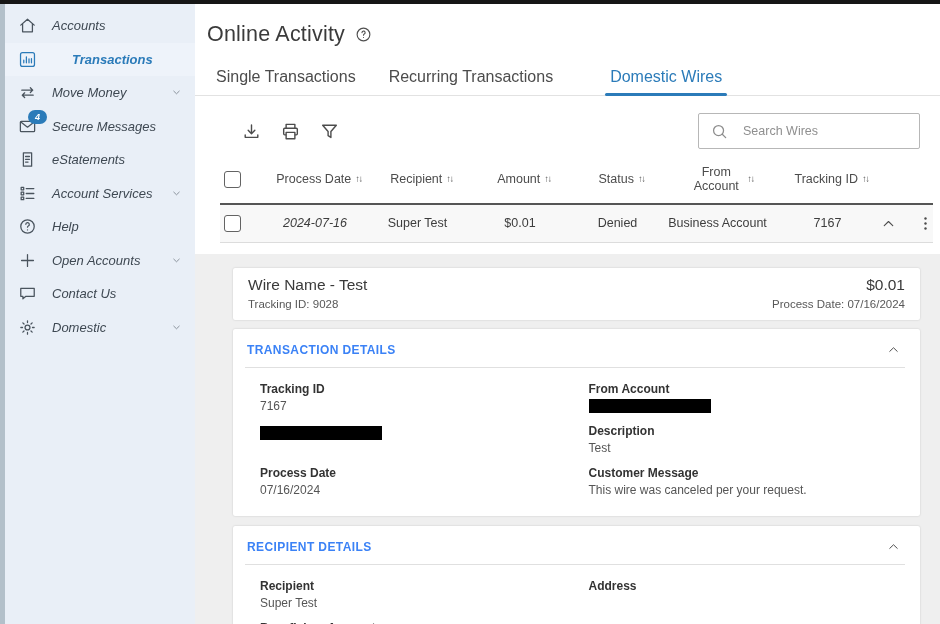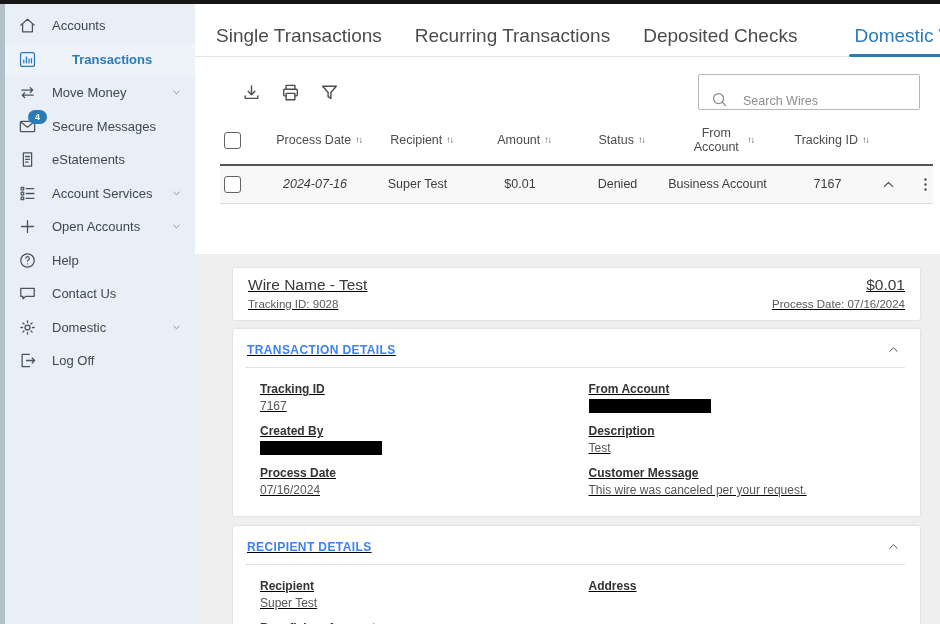--- a/index.html
+++ b/index.html
@@ -3,53 +3,53 @@
 <meta charset="utf-8">
 <style>
   html,body{margin:0;padding:0;background:#fff;font-family:"Liberation Sans",sans-serif;}
   .screen{position:relative;width:940px;height:624px;background:#fff;overflow:hidden;}
   .topbar{position:absolute;top:0;left:0;width:100%;height:4px;background:#161616;z-index:9;}
 
   
   .sidebar{position:absolute;top:4px;left:0;bottom:0;width:195px;background:var(--sidebar-bg,#e9eff7);
            border-left:5px solid #b3c0ca;box-sizing:border-box;padding-top:5px;}
   .side-item{display:flex;align-items:center;height:33.5px;padding:0 13px 0 13px;color:#3e4852;
-             font-size:13px;cursor:pointer;}
+             font-size:13px;cursor:pointer;font-style:italic;}
   .side-icon{width:19px;height:19px;margin-right:15px;flex:none;color:#4a545e;position:relative;}
   .side-icon svg{width:100%;height:100%;display:block;}
   .side-label{flex:1;white-space:nowrap;}
   .side-item.active{color:var(--accent,#2b7bb9);font-weight:700;background:#eef3fa;gap:20px;}
   .side-item.active .side-icon{color:var(--accent,#2b7bb9);}
   .side-chevron{width:11px;height:11px;color:#68727c;}
   .side-chevron svg{width:100%;height:100%;display:block;}
   .badge{position:absolute;top:-7px;right:-10px;background:var(--accent,#2b7bb9);color:#fff;
          font-size:9px;font-weight:700;min-width:15px;height:14px;border-radius:8px;
          display:flex;align-items:center;justify-content:center;padding:0 2px;}
 
   
   .main{position:absolute;left:195px;top:4px;right:0;bottom:0;background:#fff;}
   .page-head{display:flex;align-items:center;gap:10px;padding:18px 0 0 12px;}
   .page-title{margin:0;font-size:21.5px;font-weight:400;color:#3b3b3b;letter-spacing:.2px;}
   .help-circle{width:17px;height:17px;color:#4f4f4f;cursor:pointer;}
   .help-circle svg{width:100%;height:100%;}
 
   .tabs{display:flex;gap:33px;margin-top:21px;padding:0 0 0 21px;border-bottom:1px solid #e2e2e2;
         width:100%;box-sizing:border-box;}
-  .tab{font-size:19px;color:#4c4c4c;padding-bottom:9px;position:relative;cursor:pointer;white-space:nowrap;}
+  .tab{font-size:16px;color:#4c4c4c;padding-bottom:9px;position:relative;cursor:pointer;white-space:nowrap;}
   .tab.active{color:var(--accent,#2b7bb9);margin-left:24px;}
   .tab.active::after{content:"";position:absolute;left:-5px;right:-5px;bottom:-1px;height:3px;
         background:var(--accent,#2b7bb9);border-radius:2px;}
 
   .toolbar{display:flex;align-items:center;padding:17px 20px 12px 46px;}
   .tool-icons{display:flex;gap:18px;}
   .tool-btn{width:21px;height:21px;color:#4c4c4c;cursor:pointer;}
   .tool-btn svg{width:100%;height:100%;}
   .toolbar .spacer{flex:1;}
   .searchbox{width:222px;height:36px;border:1px solid #b7b7b7;border-radius:2px;background:#fff;
-             display:flex;align-items:flex-end;padding:0 11px;box-sizing:border-box;}
+             display:flex;align-items:center;padding:0 11px;box-sizing:border-box;}
   .searchbox .sicon{width:19px;height:19px;color:#8d8d8d;margin-right:12px;flex:none;}
   .searchbox .sicon svg{width:100%;height:100%;}
   .searchbox input{border:none;outline:none;background:transparent;width:100%;font-size:12.5px;
              color:#444;font-family:inherit;}
   .searchbox input::placeholder{color:#8f8f8f;}
 
   
   .table{margin:0 7px 0 25px;}
   .thead{display:flex;align-items:center;padding:4px 0 9px 4px;border-bottom:2px solid #555;}
   .cbcell{width:40px;display:flex;flex:none;}
@@ -61,21 +61,21 @@
   .trow{display:flex;align-items:center;height:37px;background:#f8f8f8;border-bottom:1px solid #dcdcdc;cursor:pointer;}
   .trow .cbcell{padding-left:4px;box-sizing:border-box;}
   .td{font-size:12.5px;color:#3d3d3d;text-align:center;flex:none;}
   .row-tools{flex:1;display:flex;align-items:center;justify-content:flex-end;gap:20px;padding-right:12px;}
   .row-btn{width:17px;height:17px;color:#4c4c4c;cursor:pointer;}
   .row-btn svg{width:100%;height:100%;}
 
   
   .expand{position:absolute;top:250px;left:0;right:0;bottom:0;background:var(--detail-bg,#efefef);
           padding:14px 20px 0 38px;box-sizing:border-box;}
-  .card{background:#fff;box-shadow:0 0 2px rgba(0,0,0,.18);border-radius:2px;text-decoration:underline;}
+  .card{background:#fff;box-shadow:0 0 2px rgba(0,0,0,.18);border-radius:2px;}
   .card-summary{display:flex;justify-content:space-between;align-items:flex-start;
                 padding:8px 15px 10px;margin-bottom:9px;}
   .ws-name{font-size:15.5px;color:#3a3a3a;}
   .ws-sub{font-size:11.5px;color:#585858;margin-top:4px;}
   .ws-right{text-align:right;}
   .card-section{padding:13px 15px 8px 12px;margin-bottom:10px;}
   .sec-head{display:flex;justify-content:space-between;align-items:center;
             border-bottom:1px solid #e0e0e0;padding:0 4px 10px 2px;margin-bottom:14px;}
   .sec-title{font-size:12px;font-weight:700;color:#3b82f6;letter-spacing:.4px;}
   .sec-chevron{width:15px;height:15px;color:#4f4f4f;cursor:pointer;}
@@ -157,79 +157,76 @@
           <span class="side-label">Account Services</span>
           <span class="side-chevron">
             <svg viewBox="0 0 24 24" fill="none" stroke="currentColor" stroke-width="1.6" stroke-linecap="round" stroke-linejoin="round">
               <path d="m6 9 6 5.8L18 9"></path>
             </svg>
           </span>
         </div>
         <div class="side-item">
           <span class="side-icon">
             <svg viewBox="0 0 24 24" fill="none" stroke="currentColor" stroke-width="1.6" stroke-linecap="round" stroke-linejoin="round">
+              <circle cx="12" cy="12" r="8.5"></circle>
+              <path d="M9.9 9.3a2.2 2.2 0 1 1 3.2 2c-.8.4-1.1.9-1.1 1.6M12 16.2v.1"></path>
+            </svg>
+          </span>
+          <span class="side-label">Help</span>
+        </div>
+        <div class="side-item">
+          <span class="side-icon">
+            <svg viewBox="0 0 24 24" fill="none" stroke="currentColor" stroke-width="1.6" stroke-linecap="round" stroke-linejoin="round">
               <path d="M12 4.5v15M4.5 12h15"></path>
             </svg>
           </span>
           <span class="side-label">Open Accounts</span>
           <span class="side-chevron">
             <svg viewBox="0 0 24 24" fill="none" stroke="currentColor" stroke-width="1.6" stroke-linecap="round" stroke-linejoin="round">
               <path d="m6 9 6 5.8L18 9"></path>
             </svg>
           </span>
         </div>
         <div class="side-item">
           <span class="side-icon">
             <svg viewBox="0 0 24 24" fill="none" stroke="currentColor" stroke-width="1.6" stroke-linecap="round" stroke-linejoin="round">
-              <circle cx="12" cy="12" r="8.5"></circle>
-              <path d="M9.9 9.3a2.2 2.2 0 1 1 3.2 2c-.8.4-1.1.9-1.1 1.6M12 16.2v.1"></path>
-            </svg>
-          </span>
-          <span class="side-label">Help</span>
-        </div>
-        <div class="side-item">
-          <span class="side-icon">
-            <svg viewBox="0 0 24 24" fill="none" stroke="currentColor" stroke-width="1.6" stroke-linecap="round" stroke-linejoin="round">
               <path d="M3.5 5.5h17v10H10l-3.8 3.2v-3.2H3.5z"></path>
             </svg>
           </span>
           <span class="side-label">Contact Us</span>
         </div>
         <div class="side-item">
           <span class="side-icon">
             <svg viewBox="0 0 24 24" fill="none" stroke="currentColor" stroke-width="1.6" stroke-linecap="round" stroke-linejoin="round">
               <circle cx="12" cy="12" r="3.1"></circle>
               <path d="M12 3.6v2.1M12 18.3v2.1M3.6 12h2.1M18.3 12h2.1M6.1 6.1l1.5 1.5M16.4 16.4l1.5 1.5M17.9 6.1l-1.5 1.5M7.6 16.4l-1.5 1.5"></path>
             </svg>
           </span>
           <span class="side-label">Domestic</span>
           <span class="side-chevron">
             <svg viewBox="0 0 24 24" fill="none" stroke="currentColor" stroke-width="1.6" stroke-linecap="round" stroke-linejoin="round">
               <path d="m6 9 6 5.8L18 9"></path>
             </svg>
           </span>
         </div>
-        <div class="side-item">
-          <span class="side-icon">
-            <svg viewBox="0 0 24 24" fill="none" stroke="currentColor" stroke-width="1.6" stroke-linecap="round" stroke-linejoin="round">
-              <path d="M14.5 4.2H5.2v15.6h9.3"></path>
-              <path d="M10.8 12H21M17.9 8.9 21 12l-3.1 3.1"></path>
-            </svg>
-          </span>
-          <span class="side-label">Log Off</span>
-        </div>
       </nav>
   </aside>
 
   <main class="main">
+    <div class="page-head">
+      <h1 class="page-title">Online Activity</h1>
+      <span class="help-circle"><svg viewBox="0 0 24 24" fill="none" stroke="currentColor" stroke-width="1.6" stroke-linecap="round" stroke-linejoin="round">
+            <circle cx="12" cy="12" r="9"></circle>
+            <path d="M9.9 9.3a2.2 2.2 0 1 1 3.2 2c-.8.4-1.1.9-1.1 1.6M12 16.2v.1"></path>
+          </svg></span>
+    </div>
 
     <div class="tabs" id="tabs">
         <div class="tab">Single Transactions</div>
         <div class="tab">Recurring Transactions</div>
-        <div class="tab">Deposited Checks</div>
         <div class="tab active">Domestic Wires</div>
       </div>
 
     <div class="toolbar">
       <div class="tool-icons" id="tool-icons">
           <span class="tool-btn"><svg viewBox="0 0 24 24" fill="none" stroke="currentColor" stroke-width="1.6" stroke-linecap="round" stroke-linejoin="round">
               <path d="M12 4.5V14M8.2 10.7l3.8 3.8 3.8-3.8"></path>
               <path d="M4.8 15.8v2.9h14.4v-2.9"></path>
             </svg></span>
           <span class="tool-btn"><svg viewBox="0 0 24 24" fill="none" stroke="currentColor" stroke-width="1.6" stroke-linecap="round" stroke-linejoin="round">
@@ -326,21 +323,20 @@
             <div class="fields">
               <div class="field">
                 <div class="f-label">Tracking ID</div>
                 <div class="f-value">7167</div>
               </div>
               <div class="field">
                 <div class="f-label">From Account</div>
                 <div class="redacted"></div>
               </div>
               <div class="field">
-                <div class="f-label">Created By</div>
                 <div class="redacted"></div>
               </div>
               <div class="field">
                 <div class="f-label">Description</div>
                 <div class="f-value">Test</div>
               </div>
               <div class="field">
                 <div class="f-label">Process Date</div>
                 <div class="f-value">07/16/2024</div>
               </div>

